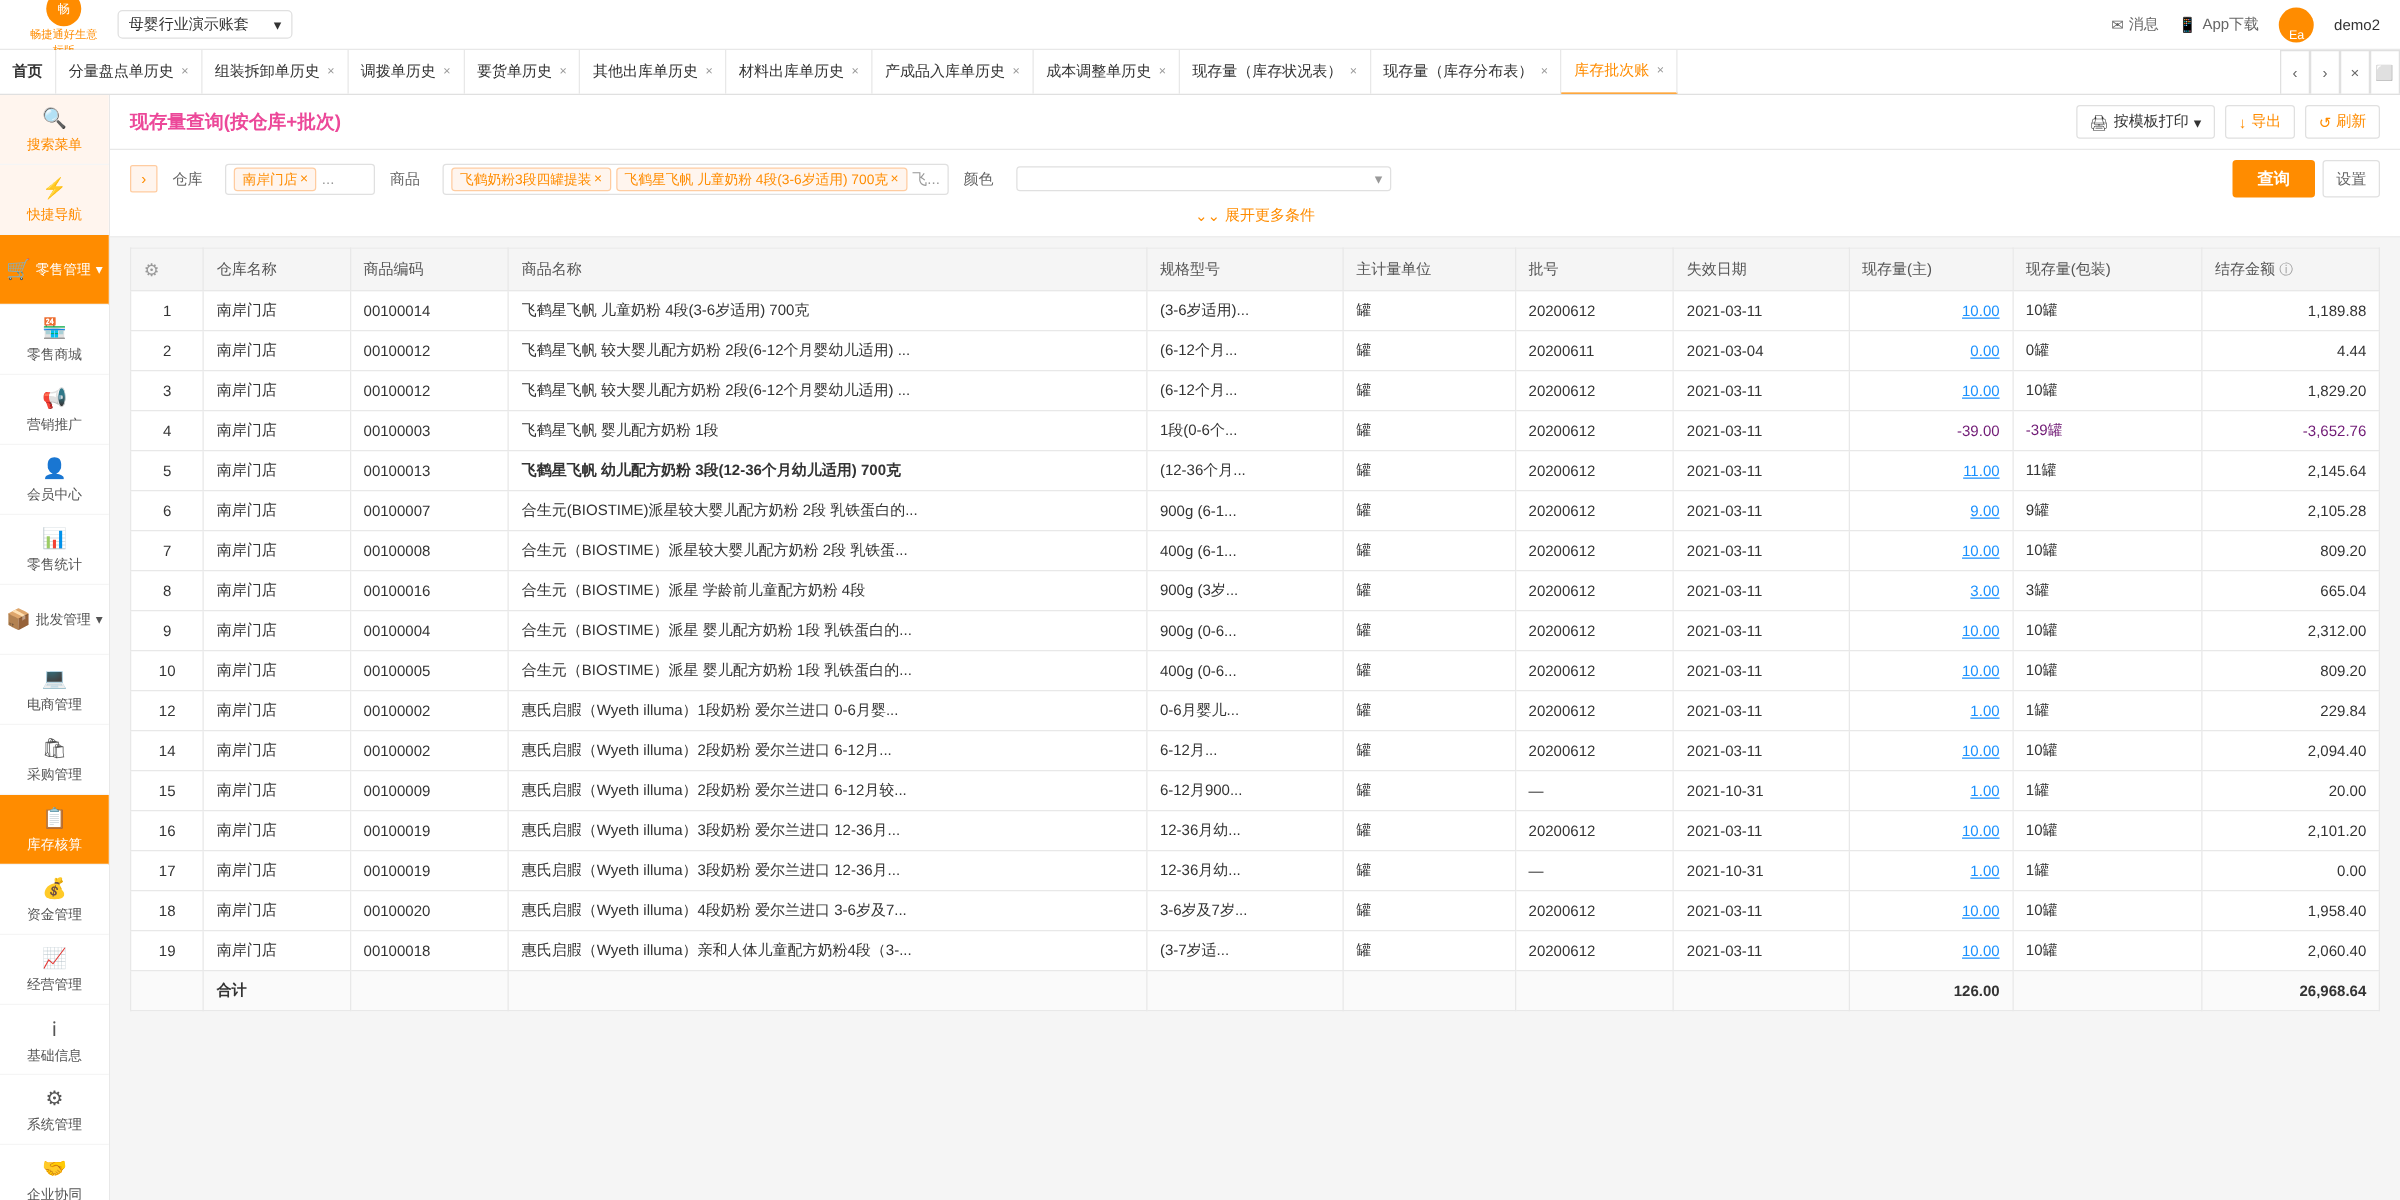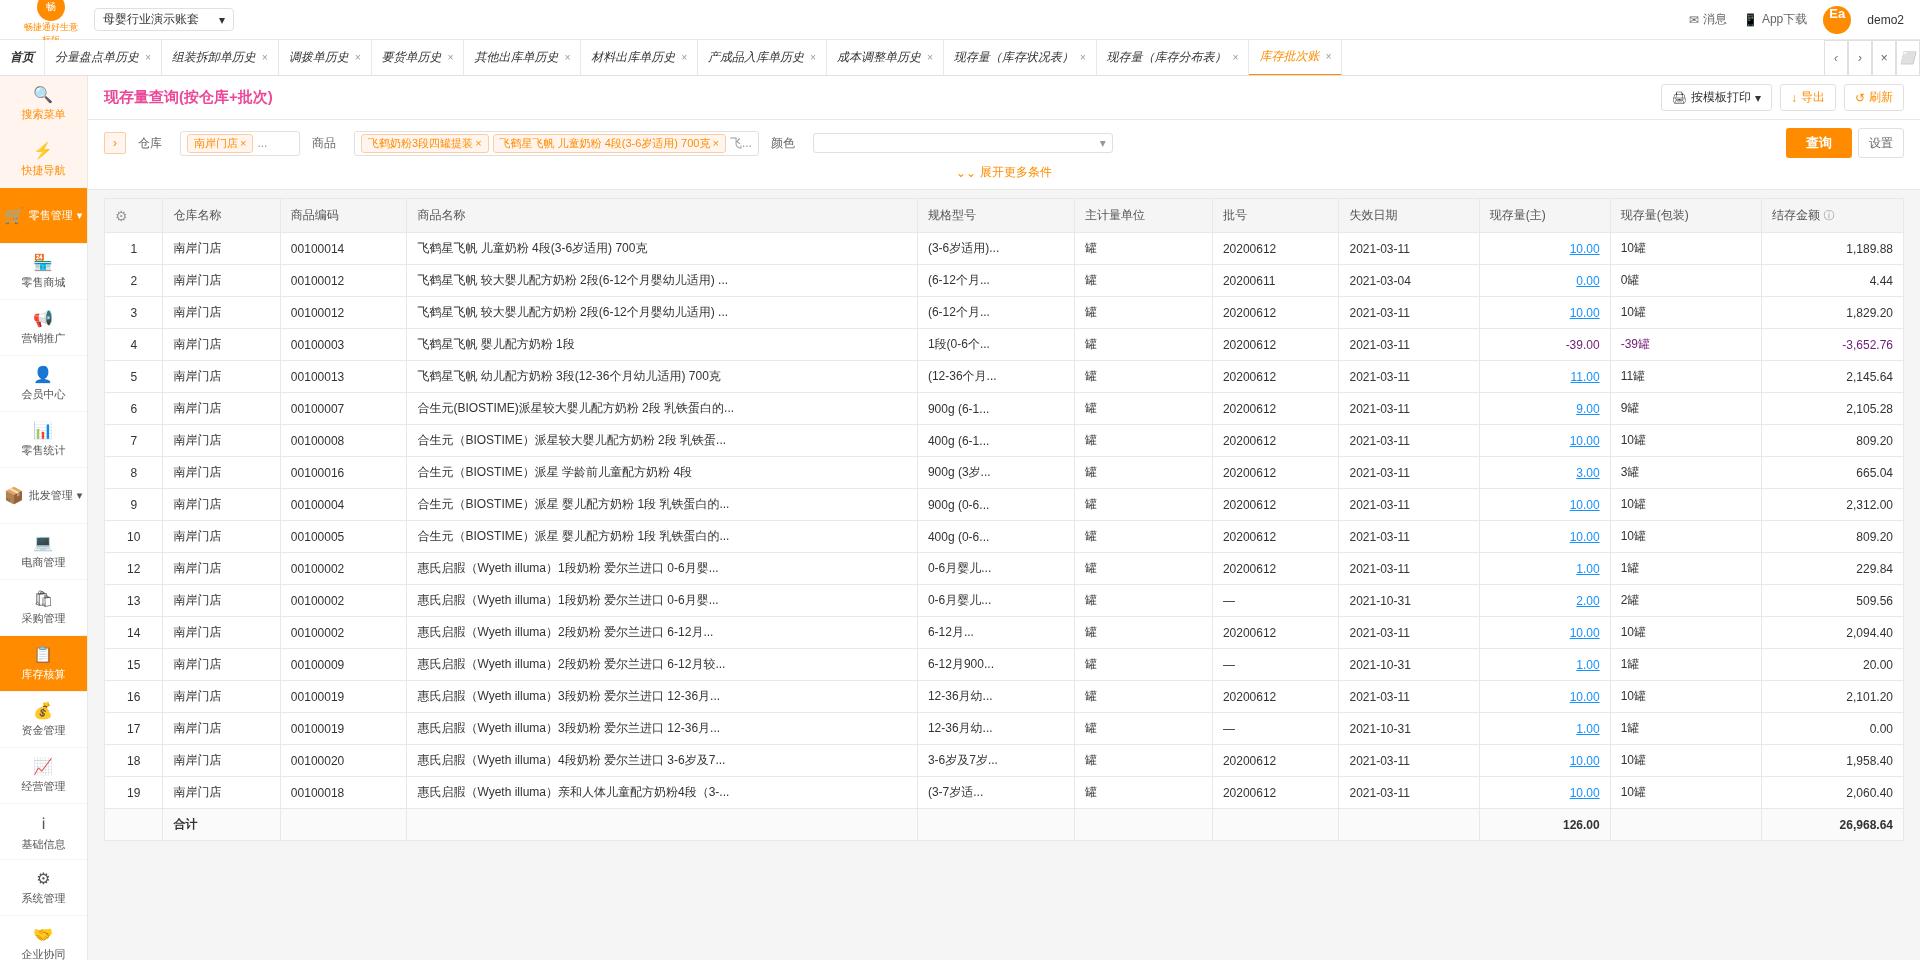--- a/index.html
+++ b/index.html
@@ -7,24 +7,24 @@
 
     
     .top-bar { height: 40px; background: #fff; display: flex; align-items: center; padding: 0 16px; border-bottom: 1px solid #e8e8e8; justify-content: space-between; flex-shrink: 0; }
     .top-bar-left { display: flex; align-items: center; gap: 8px; }
     .logo-area { display: flex; flex-direction: column; align-items: center; justify-content: center; width: 70px; }
     .logo-icon { width: 28px; height: 28px; background: #ff8c00; border-radius: 50%; display: flex; align-items: center; justify-content: center; color: #fff; font-size: 10px; }
     .logo-text { font-size: 9px; color: #ff8c00; white-space: nowrap; }
     .warehouse-selector { display: flex; align-items: center; gap: 20px; border: 1px solid #e0e0e0; border-radius: 4px; padding: 2px 8px; font-size: 12px; cursor: pointer; }
     .top-bar-right { display: flex; align-items: center; gap: 16px; }
     .top-bar-btn { display: flex; align-items: center; gap: 4px; font-size: 12px; color: #666; cursor: pointer; }
-    .user-avatar { width: 28px; height: 28px; background: #ff8c00; border-radius: 50%; display: flex; align-items: flex-start; justify-content: center; color: #fff; font-size: 13px; font-weight: bold; }
-
-    
-    .nav-tabs { height: 36px; background: #fff; display: flex; align-items: center; border-bottom: 1px solid #e0e0e0; overflow: hidden; flex-shrink: 0; font-style: italic; }
+    .user-avatar { width: 28px; height: 28px; background: #ff8c00; border-radius: 50%; display: flex; align-items: flex-end; justify-content: center; color: #fff; font-size: 10px; }
+
+    
+    .nav-tabs { height: 36px; background: #fff; display: flex; align-items: center; border-bottom: 1px solid #e0e0e0; overflow: hidden; flex-shrink: 0; }
     .nav-tab { display: flex; align-items: center; padding: 0 10px; height: 36px; font-size: 12px; color: #333; cursor: pointer; border-right: 1px solid #e8e8e8; white-space: nowrap; gap: 4px; flex-shrink: 0; }
     .nav-tab.active { color: #ff8c00; border-bottom: 2px solid #ff8c00; }
     .nav-tab.home { font-weight: bold; }
     .nav-tab .close-x { color: #999; font-size: 10px; margin-left: 2px; }
     .nav-tab-arrows { display: flex; align-items: center; margin-left: auto; }
     .nav-tab-arrow { width: 24px; height: 36px; display: flex; align-items: center; justify-content: center; cursor: pointer; color: #666; border: 1px solid #e0e0e0; }
 
     
     .main-layout { display: flex; flex: 1; overflow: hidden; }
 
@@ -328,21 +328,21 @@
     <td>20200612</td>
     <td>2021-03-11</td>
     <td class="num-col"><span class="neg-val">-39.00</span></td>
     <td><span class="neg-val">-39罐</span></td>
     <td class="num-col"><span class="neg-val">-3,652.76</span></td>
   </tr>
             <tr>
     <td class="row-num">5</td>
     <td>南岸门店</td>
     <td>00100013</td>
-    <td style="max-width:300px;overflow:hidden;text-overflow:ellipsis;">飞鹤星飞帆 幼儿配方奶粉 3段(12-36个月幼儿适用) 700克</td>
+    <td style="max-width:300px;overflow:hidden;text-overflow:ellipsis;font-weight:bold;">飞鹤星飞帆 幼儿配方奶粉 3段(12-36个月幼儿适用) 700克</td>
     <td>(12-36个月...</td>
     <td>罐</td>
     <td>20200612</td>
     <td>2021-03-11</td>
     <td class="num-col"><span class="link-val">11.00</span></td>
     <td><span class="">11罐</span></td>
     <td class="num-col"><span class="">2,145.64</span></td>
   </tr>
             <tr>
     <td class="row-num">6</td>
@@ -414,33 +414,20 @@
     <td>南岸门店</td>
     <td>00100002</td>
     <td style="max-width:300px;overflow:hidden;text-overflow:ellipsis;">惠氏启腵（Wyeth illuma）1段奶粉 爱尔兰进口 0-6月婴...</td>
     <td>0-6月婴儿...</td>
     <td>罐</td>
     <td>20200612</td>
     <td>2021-03-11</td>
     <td class="num-col"><span class="link-val">1.00</span></td>
     <td><span class="">1罐</span></td>
     <td class="num-col"><span class="">229.84</span></td>
-  </tr>
-            <tr>
-    <td class="row-num">13</td>
-    <td>南岸门店</td>
-    <td>00100002</td>
-    <td style="max-width:300px;overflow:hidden;text-overflow:ellipsis;">惠氏启腵（Wyeth illuma）1段奶粉 爱尔兰进口 0-6月婴...</td>
-    <td>0-6月婴儿...</td>
-    <td>罐</td>
-    <td>—</td>
-    <td>2021-10-31</td>
-    <td class="num-col"><span class="link-val">2.00</span></td>
-    <td><span class="">2罐</span></td>
-    <td class="num-col"><span class="">509.56</span></td>
   </tr>
             <tr>
     <td class="row-num">14</td>
     <td>南岸门店</td>
     <td>00100002</td>
     <td style="max-width:300px;overflow:hidden;text-overflow:ellipsis;">惠氏启腵（Wyeth illuma）2段奶粉 爱尔兰进口 6-12月...</td>
     <td>6-12月...</td>
     <td>罐</td>
     <td>20200612</td>
     <td>2021-03-11</td>

